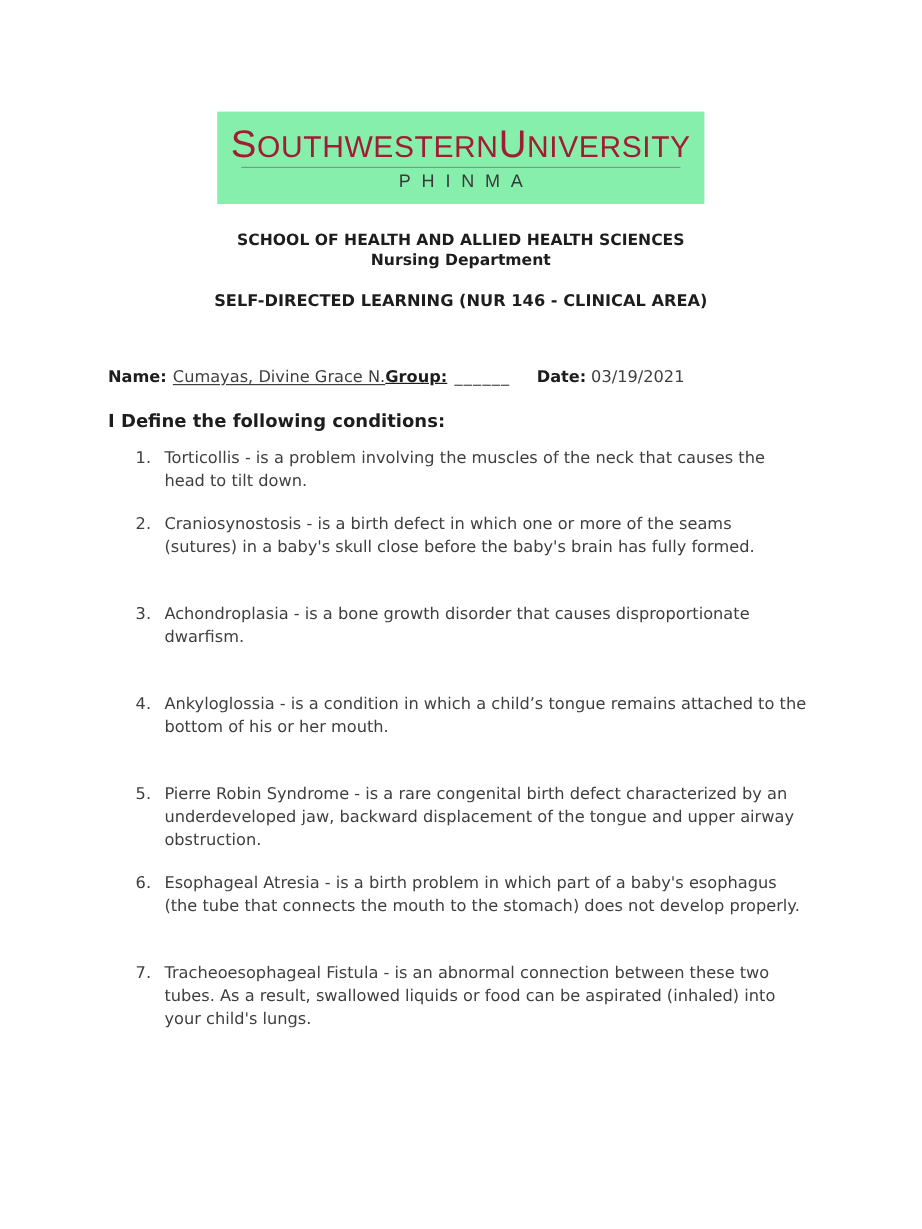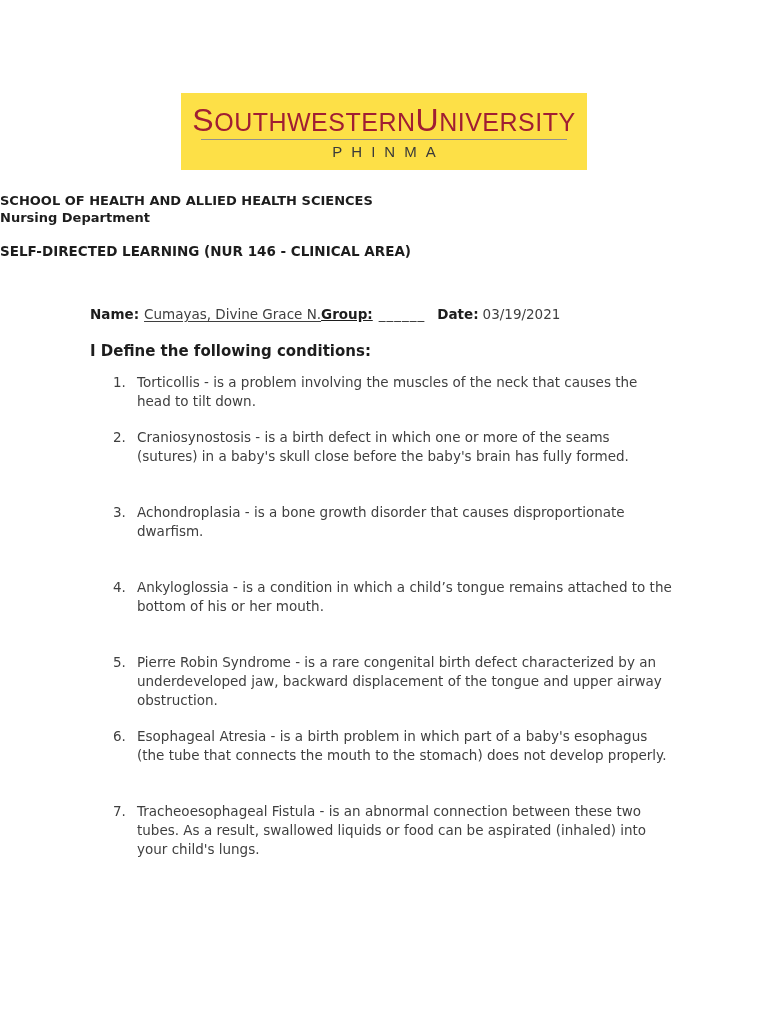--- a/index.html
+++ b/index.html
@@ -8,21 +8,21 @@
     width:768px; height:1024px;
     background:#ffffff;
     font-family:"DejaVu Sans", sans-serif;
     color:#3f3f3f;
     overflow:hidden;
   }
   
   .logo-box {
     width:406px; height:77px;
     margin:93px auto 0 auto;
-    background:#fde047;
+    background:#86efac;
     display:flex; flex-direction:column;
     align-items:center; justify-content:center;
   }
   .wordmark {
     font-family:"Liberation Sans", sans-serif;
     color:#a01e33;
     line-height:1;
     white-space:nowrap;
     letter-spacing:0.5px;
   }
@@ -34,35 +34,35 @@
     margin:3px 0 3px 0;
   }
   .phinma {
     font-family:"Liberation Sans", sans-serif;
     font-size:15px;
     letter-spacing:9px;
     padding-left:9px; 
     color:#3a3a3a;
   }
   
-  .doc-header { margin-top:22px; color:#1d1d1d; }
+  .doc-header { margin-top:22px; text-align:center; color:#1d1d1d; }
   .h1 { font-weight:bold; font-size:13px;   line-height:17px; }
   .h2 { font-weight:bold; font-size:13.5px; line-height:17px; margin-top:17px; }
   
   .info-line {
     margin:46px 0 0 90px;
     font-size:13.5px;
     line-height:17px;
     white-space:nowrap;
   }
   .lbl { font-weight:bold; color:#1d1d1d; }
   .info-line .name-lbl  { margin-right:5px;text-align:center; }
   .info-line .name-val  { text-decoration:underline; text-underline-offset:2px; }
   .info-line .group-lbl { margin-right:6px;text-decoration:underline; }
-  .info-line .group-blk { margin-right:12px; letter-spacing:1px; }
+  .info-line .group-blk { margin-right:22px; letter-spacing:1px; }
   .info-line .date-lbl  { margin-right:4px; }
   
   .section-title {
     margin:18px 0 0 90px;
     font-weight:bold;
     font-size:15px;
     line-height:20px;
     color:#1d1d1d;
   }
   

